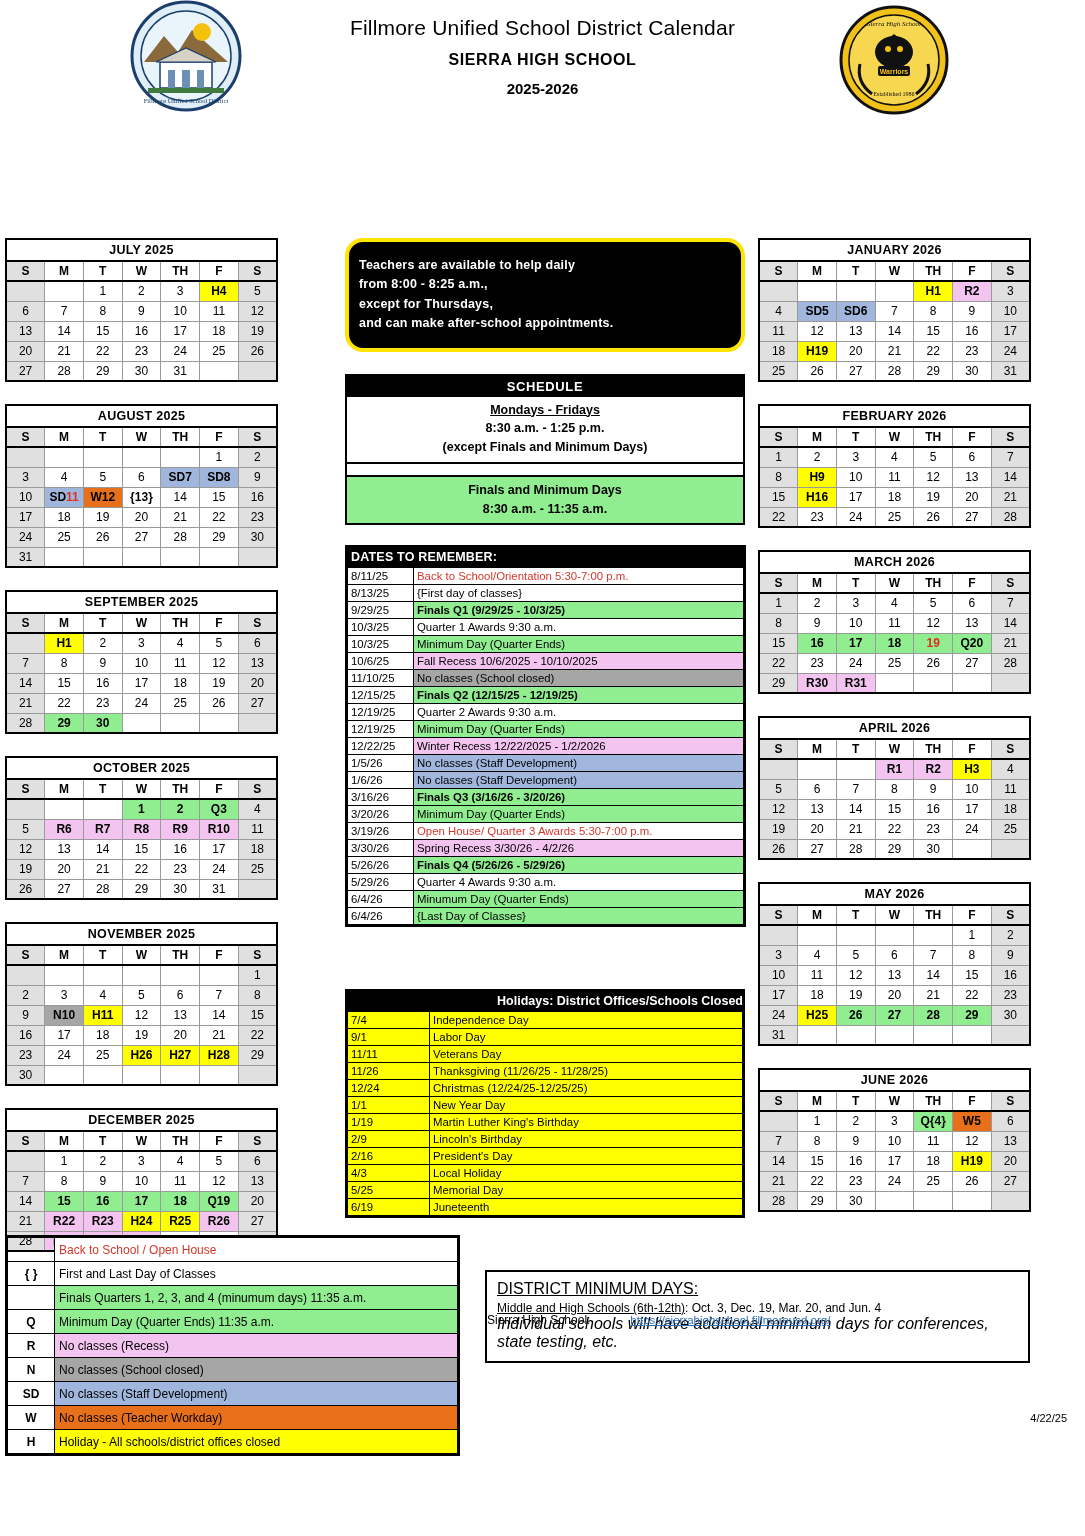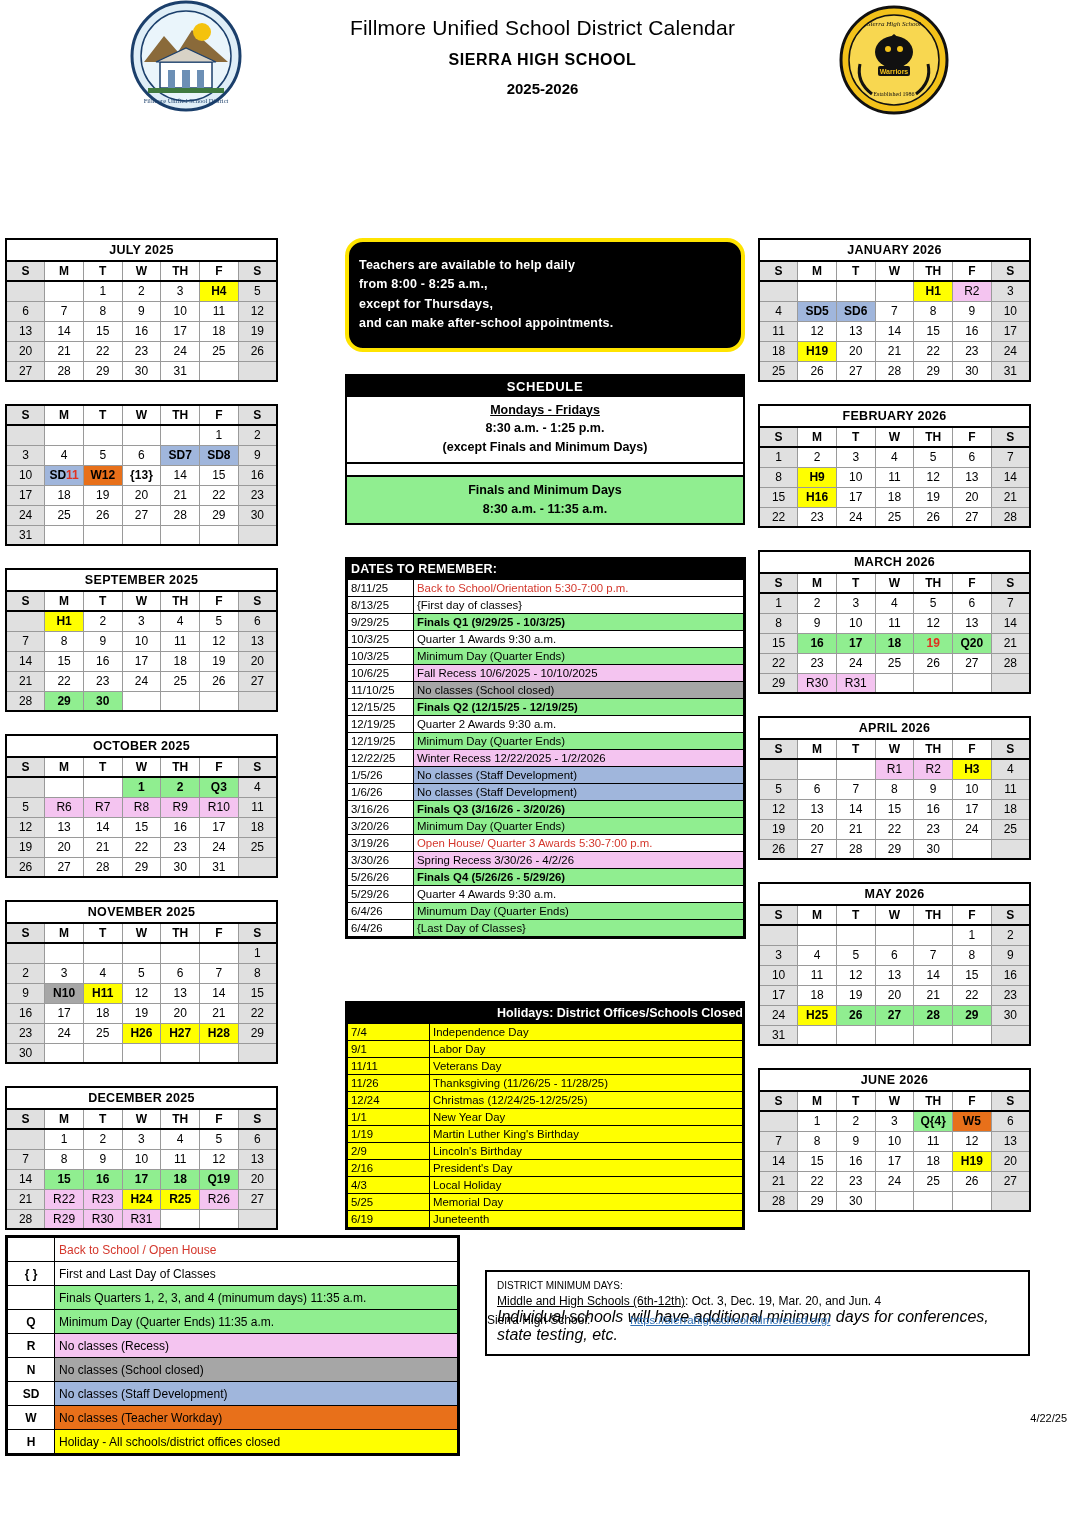--- a/index.html
+++ b/index.html
@@ -45,21 +45,21 @@
   }
   table.month th.we, table.month td.we { background:#e0e0e0; }
   table.month td {
     font-size:12px; text-align:center; border:1px solid #9a9a9a;
     height:20px; padding:1px 0; vertical-align:middle;
   }
   td.e { background:#fff; }
   td.we.e { background:#e0e0e0; }
   td.H  { background:#ffff00; font-weight:bold; }
   td.G  { background:#90ee90; font-weight:bold; }
-  td.R  { background:#f4c4f0; font-weight:normal; }
+  td.R  { background:#f4c4f0; font-weight:bold; }
   td.N  { background:#a6a6a6; font-weight:bold; }
   td.SD { background:#a0b6dc; font-weight:bold; }
   td.W  { background:#e8701a; font-weight:bold; }
   td.brace { font-weight:bold; }
   .redtxt { color:#e03020; }
   .month-gap { height:22px; }
 
   
   .teachers {
     background:#000; color:#fff; border:4px solid #ffe400;
@@ -73,21 +73,21 @@
   .sched-head { background:#000; color:#fff; text-align:center;
                 font-weight:bold; font-size:13px; padding:3px 0; letter-spacing:.6px; }
   .sched-body { text-align:center; font-size:12.5px; font-weight:bold;
                 padding:4px 0 5px; line-height:1.5; border-bottom:2px solid #000; }
   .sched-body .u { text-decoration:underline; }
   .sched-blank { height:13px; border-bottom:2px solid #000; background:#fff; }
   .sched-green { background:#90ee90; text-align:center; font-size:12.5px;
                  font-weight:bold; padding:4px 0 5px; line-height:1.5; }
 
   
-  .dates { width:401px; border:2px solid #000; margin-top:32px; }
+  .dates { width:401px; border:2px solid #000; margin-top:20px; }
   .dates-head { background:#000; color:#fff; font-weight:bold; font-size:12.5px;
                 padding:3px 0 3px 4px; letter-spacing:.2px; }
   table.dt { border-collapse:collapse; width:100%; table-layout:fixed; }
   table.dt td { font-size:11.4px; border:1px solid #000; padding:1px 0 1px 3px;
                 height:17px; white-space:nowrap; overflow:hidden; }
   table.dt td.d { width:66px; background:#fff; }
   .bgW { background:#fff; }
   .bgG { background:#90ee90; }
   .bgP { background:#f4c4f0; }
   .bgN { background:#a6a6a6; }
@@ -107,21 +107,21 @@
   .legend { position:absolute; left:5px; top:1235px; width:455px;
             border:2px solid #000; }
   table.lg { border-collapse:collapse; width:100%; table-layout:fixed; }
   table.lg td { border:1px solid #000; font-size:12px; height:24px;
                 padding:1px 0 1px 4px; white-space:nowrap; }
   table.lg td.k { width:47px; text-align:center; font-weight:bold; padding-left:0; }
 
   
   .mindays { position:absolute; left:485px; top:1270px; width:545px;
              border:2px solid #000; padding:8px 10px 10px; background:#fff; }
-  .mindays .l1 { font-size:10px; }
+  .mindays .l1 { font-size:16px; text-decoration:underline; }
   .mindays .l2 { font-size:12px; margin-top:3px; }
   .mindays .l2 u { text-decoration:underline; }
   .mindays .l3 { font-size:16px; font-style:italic; }
 
   .schoolline { position:absolute; left:487px; top:1313px; font-size:12px; }
   .schoolline .lbl { display:inline-block; width:140px; }
   .schoolline a, .schoolline .url { color:#2f6fb5; text-decoration:underline; font-size:11.5px; }
   .revdate { position:absolute; right:18px; top:1412px; font-size:11px; }
 </style>
 </head>
@@ -228,20 +228,23 @@
             <td class="e">30</td>
             <td class="e">31</td>
             <td class="e"></td>
             <td class="we e"></td>
           </tr>
         </tbody>
       </table>
       <div class="month-gap"></div>
       <table class="month">
         <tbody>
+          <tr class="mtitle">
+            <td colspan="7">AUGUST 2025</td>
+          </tr>
           <tr>
             <th class="we">S</th>
             <th class="">M</th>
             <th class="">T</th>
             <th class="">W</th>
             <th class="">TH</th>
             <th class="">F</th>
             <th class="we">S</th>
           </tr>
           <tr>

